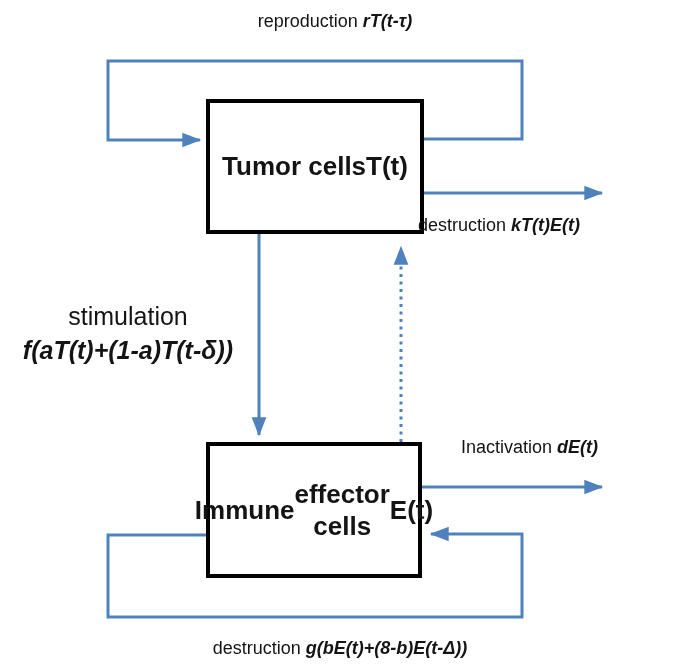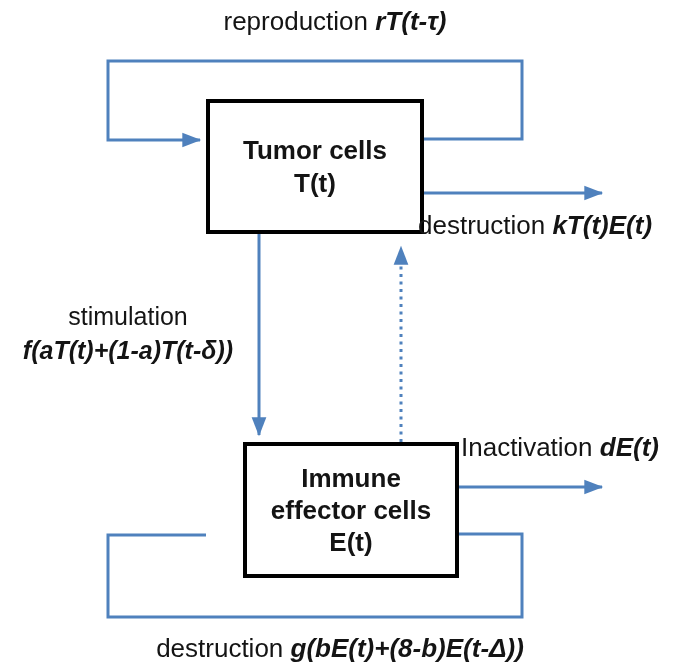--- a/index.html
+++ b/index.html
@@ -10,29 +10,29 @@
     font-family:"Liberation Sans", sans-serif;
     color:#141414;
     overflow:hidden;
   }
   .arrows-layer{position:absolute;left:0;top:0;width:700px;height:669px;}
   .node{
     position:absolute;
     box-sizing:border-box;
     border:4px solid #000000;
     background:#ffffff;
-    display:flex;flex-direction:column;
+    display:flex;
     justify-content:center;align-items:center;
     font-weight:bold;font-size:26px;line-height:33px;
     text-align:center;
   }
   .node .symline{}
   .lbl{
     position:absolute;
-    font-size:26px;
+    font-size:18px;
     white-space:nowrap;
     line-height:30px;
   }
   .lbl .formula{font-style:italic;font-weight:bold;}
   .lbl-center{text-align:center;white-space:normal;}
   .lbl-center .line{display:block;white-space:nowrap;}
 </style>
 </head>
 <body>
 
@@ -73,21 +73,21 @@
 
   <div class="lbl lbl-center" style="left:-12px;top:299px;width:280px;font-size:25px;line-height:34px;">
     <span class="line">stimulation</span>
     <span class="line formula">f(aT(t)+(1-a)T(t-δ))</span>
   </div>
 
   <div class="lbl" style="left:461px;top:432px;">
     <span>Inactivation </span><span class="formula">dE(t)</span>
   </div>
 
-  <div class="node" style="left:206px;top:442px;width:216px;height:136px;line-height:32px;margin-left:37px;">
+  <div class="node" style="left:206px;top:442px;width:216px;height:136px;line-height:32px;">
     <div>Immune</div>
     <div>effector cells</div>
     <div class="symline">E(t)</div>
   </div>
 
   <div class="lbl" style="left:60px;top:633px;width:560px;text-align:center;">
     <span>destruction </span><span class="formula">g(bE(t)+(8-b)E(t-Δ))</span>
   </div>
 
 </div>

